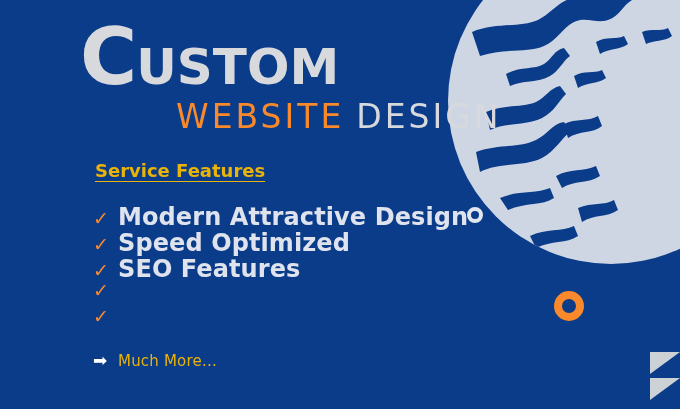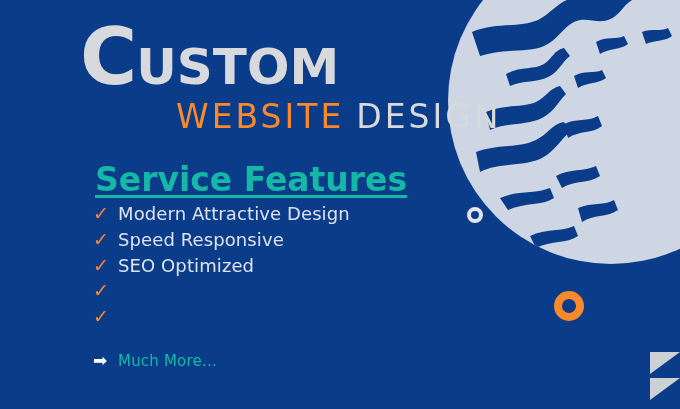--- a/index.html
+++ b/index.html
@@ -92,23 +92,23 @@
     white-space: nowrap;
   }
   .word-website { color: #f9892a; }
   .word-design  { color: #d7d9dc; margin-left: 12px; }
 
   
   .section-heading {
     position: absolute;
     left: 95px;
     top: 160px;
-    font-size: 33px;
+    font-size: 18px;
     font-weight: bold;
-    color: #14b8a6;
+    color: #eab308;
     text-decoration: underline;
     text-underline-offset: 4px;
     letter-spacing: 0px;
     white-space: nowrap;
   }
 
   
   .feature-list {
     position: absolute;
     left: 93px;
@@ -123,44 +123,45 @@
     height: 26px;
   }
   .check-icon {
     width: 25px;
     flex: 0 0 25px;
     color: #f9892a;
     font-size: 19px;
     line-height: 1;
   }
   .feature-label {
-    font-size: 18px;
+    font-size: 24px;
     color: #dfe3ee;
     letter-spacing: 0.1px;
     white-space: nowrap;
+    font-weight: bold;
   }
 
   
   .more-row {
     position: absolute;
     left: 93px;
     top: 352px;
     display: flex;
     align-items: baseline;
   }
   .arrow-icon {
     width: 25px;
     flex: 0 0 25px;
     color: #ffffff;
     font-size: 17px;
     line-height: 1;
   }
   .more-label {
     font-size: 15px;
-    color: #14b8a6;
+    color: #eab308;
     letter-spacing: 0.2px;
     white-space: nowrap;
   }
 </style>
 </head>
 <body>
 
 <div id="canvas">
 
   <div class="globe-wrap">
@@ -217,25 +218,25 @@
 
   <div class="section-heading">Service Features</div>
 
   <ul class="feature-list">
     <li class="feature-item">
       <span class="check-icon">✓</span>
       <span class="feature-label">Modern Attractive Design</span>
     </li>
     <li class="feature-item">
       <span class="check-icon">✓</span>
-      <span class="feature-label">Speed Responsive</span>
-    </li>
-    <li class="feature-item">
-      <span class="check-icon">✓</span>
-      <span class="feature-label">SEO Optimized</span>
+      <span class="feature-label">Speed Optimized</span>
+    </li>
+    <li class="feature-item">
+      <span class="check-icon">✓</span>
+      <span class="feature-label">SEO Features</span>
     </li>
     <li class="feature-item">
       <span class="check-icon">✓</span>
     </li>
     <li class="feature-item">
       <span class="check-icon">✓</span>
     </li>
   </ul>
 
   <div class="more-row">

